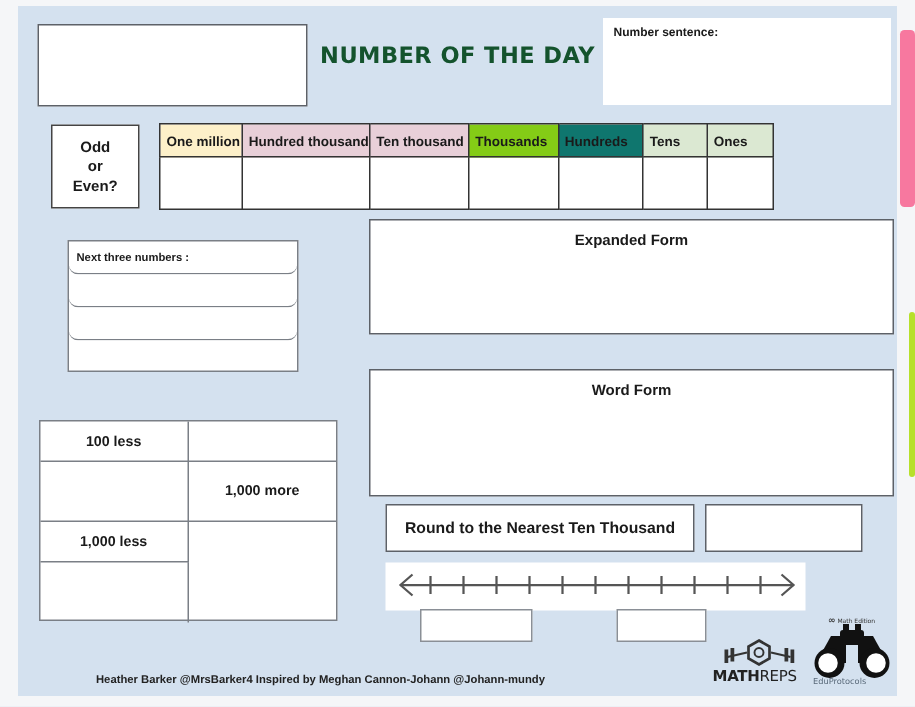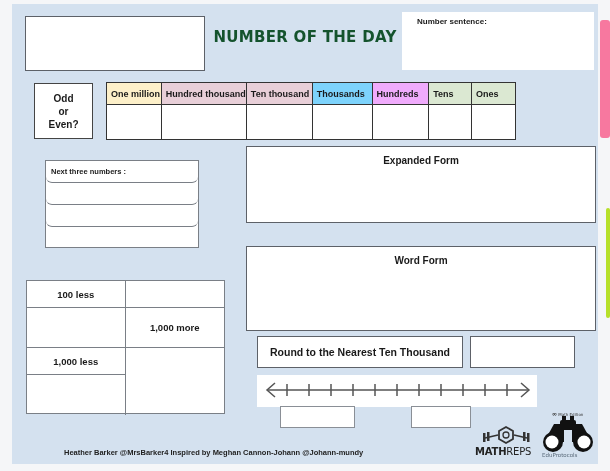--- a/index.html
+++ b/index.html
@@ -19,21 +19,21 @@
 
     .top-left-box { left: 25px; top: 16px; width: 180px; height: 55px; }
 
     .title {
       position: absolute; left: 210px; top: 28px; width: 190px; text-align: center;
       font-family: "DejaVu Sans", sans-serif; font-weight: 900; font-size: 15px; letter-spacing: 0.3px;
       color: #14532d;
     }
 
     .sentence-box { left: 402px; top: 12px; width: 192px; height: 58px; border: none; }
-    .sentence-label { position: absolute; left: 15px; top: 5px; font-size: 8px; }
+    .sentence-label { position: absolute; left: 7px; top: 5px; font-size: 8px; }
 
     .odd-even { left: 34px; top: 83px; width: 59px; height: 56px; border: 1.5px solid #444;
       display: flex; flex-direction: column; align-items: center; justify-content: center; text-align: center; }
     .odd-even span { font-size: 10px; line-height: 13px; display: block; }
 
     table.pv { position: absolute; left: 106px; top: 82px; width: 410px; height: 58px; border-collapse: collapse; background: #fff; }
     table.pv th, table.pv td { border: 1.5px solid #333; }
     table.pv th { height: 22px; text-align: left; padding-left: 4px; font-size: 9px; font-family: "Liberation Sans", sans-serif; font-weight: 700; white-space: nowrap; }
     table.pv td { height: 34px; }
 
@@ -101,22 +101,22 @@
       <col style="width:70px">
       <col style="width:71px">
       <col style="width:69px">
       <col style="width:69px">
   </colgroup>
   <tbody>
       <tr>
     <th style="background:#fdf0c9">One million</th>
     <th style="background:#e8cfd8">Hundred thousand</th>
     <th style="background:#e8cfd8">Ten thousand</th>
-    <th style="background:#7dd3fc">Thousands</th>
-    <th style="background:#f0abfc">Hundreds</th>
+    <th style="background:#84cc16">Thousands</th>
+    <th style="background:#0f766e">Hundreds</th>
     <th style="background:#dbe8d2">Tens</th>
     <th style="background:#dbe8d2">Ones</th>
   </tr>
   <tr>
     <td></td>
     <td></td>
     <td></td>
     <td></td>
     <td></td>
     <td></td>

